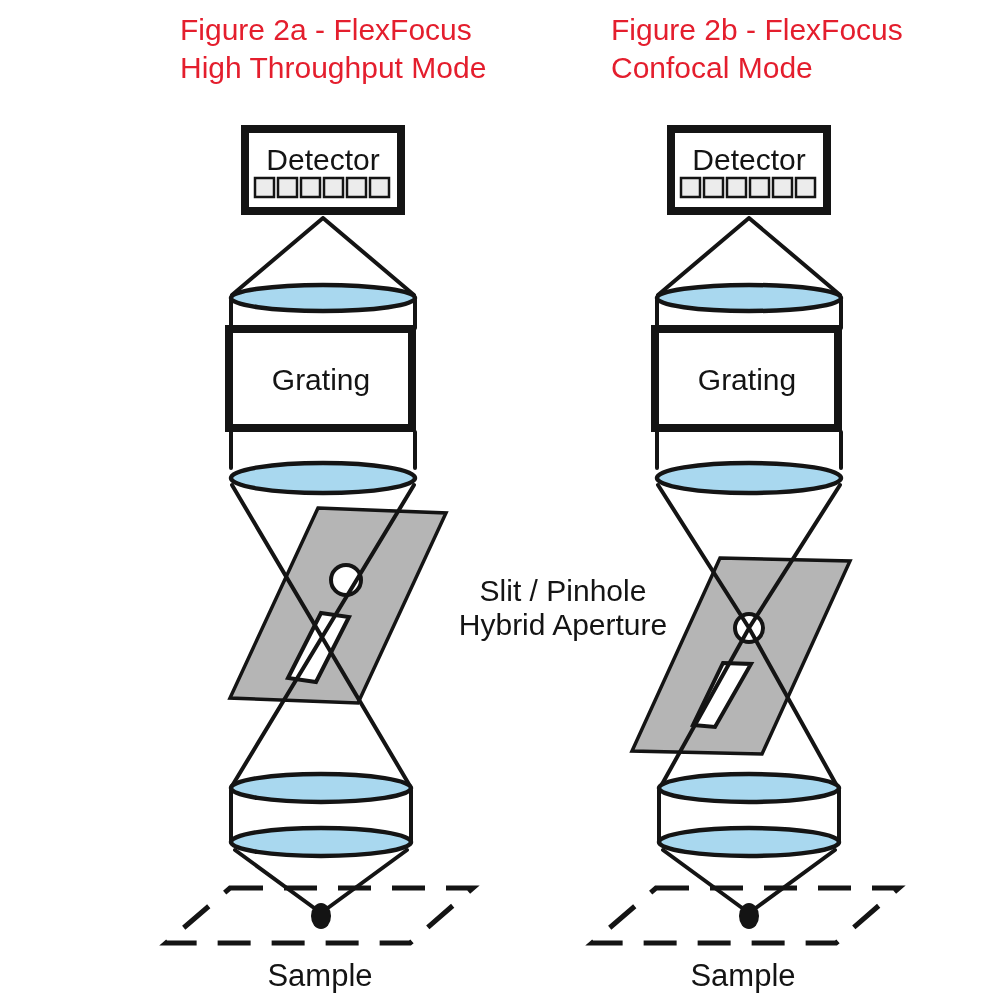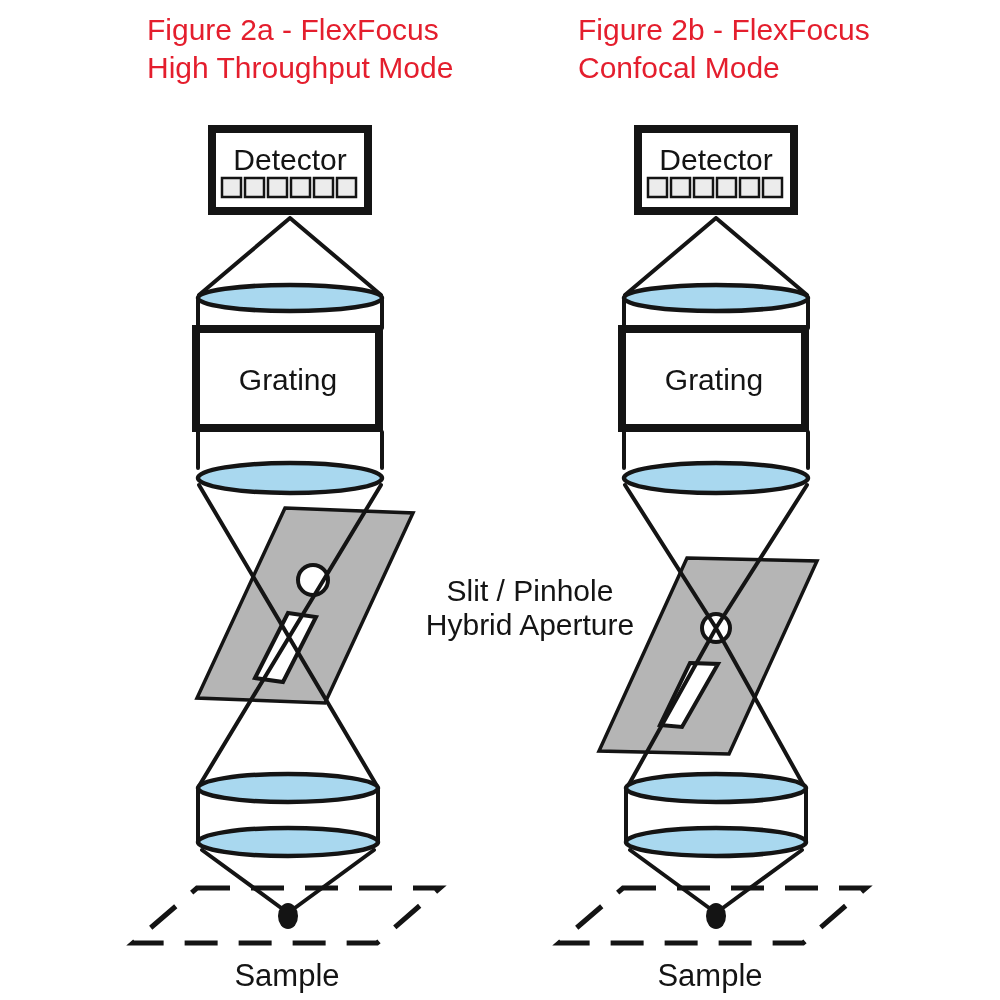--- a/index.html
+++ b/index.html
@@ -3,20 +3,21 @@
 <meta charset="utf-8">
 <style>
   html, body { margin: 0; padding: 0; background: #fff; }
   .stage {
     position: relative;
     width: 964px;
     height: 1000px;
     background: var(--background, #ffffff);
     font-family: "Liberation Sans", sans-serif;
     overflow: hidden;
+    padding-left: 33px;
   }
   svg { display: block; }
   .box   { fill: #ffffff; stroke: var(--ink-black, #111); stroke-width: 8; }
   .cell  { fill: var(--detector-cell-gray, #ececec); stroke: var(--ink-black, #111); stroke-width: 2.5; }
   .beam  { stroke: var(--ink-black, #111); stroke-width: 4; fill: none; stroke-linecap: round; }
   .lens  { fill: var(--lens-blue, #a9d8ef); stroke: var(--ink-black, #111); stroke-width: 4.5; }
   .plate { fill: var(--plate-gray, #b5b5b5); stroke: var(--ink-black, #111); stroke-width: 3.5; }
   .hole  { fill: #ffffff; stroke: var(--ink-black, #111); stroke-width: 4; }
   .dash  { fill: none; stroke: var(--ink-black, #111); stroke-width: 5; stroke-dasharray: 33 21; }
   .dot   { fill: var(--ink-black, #111); }

